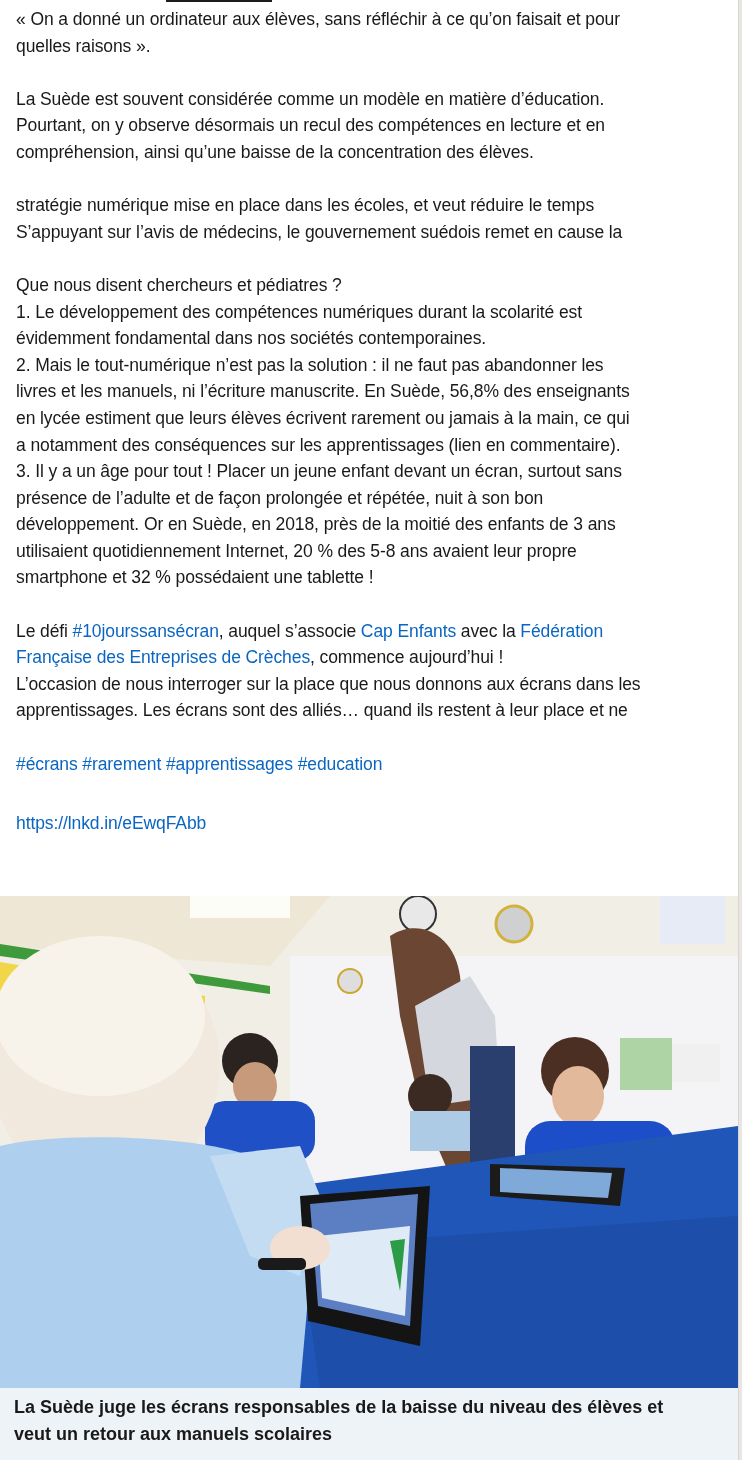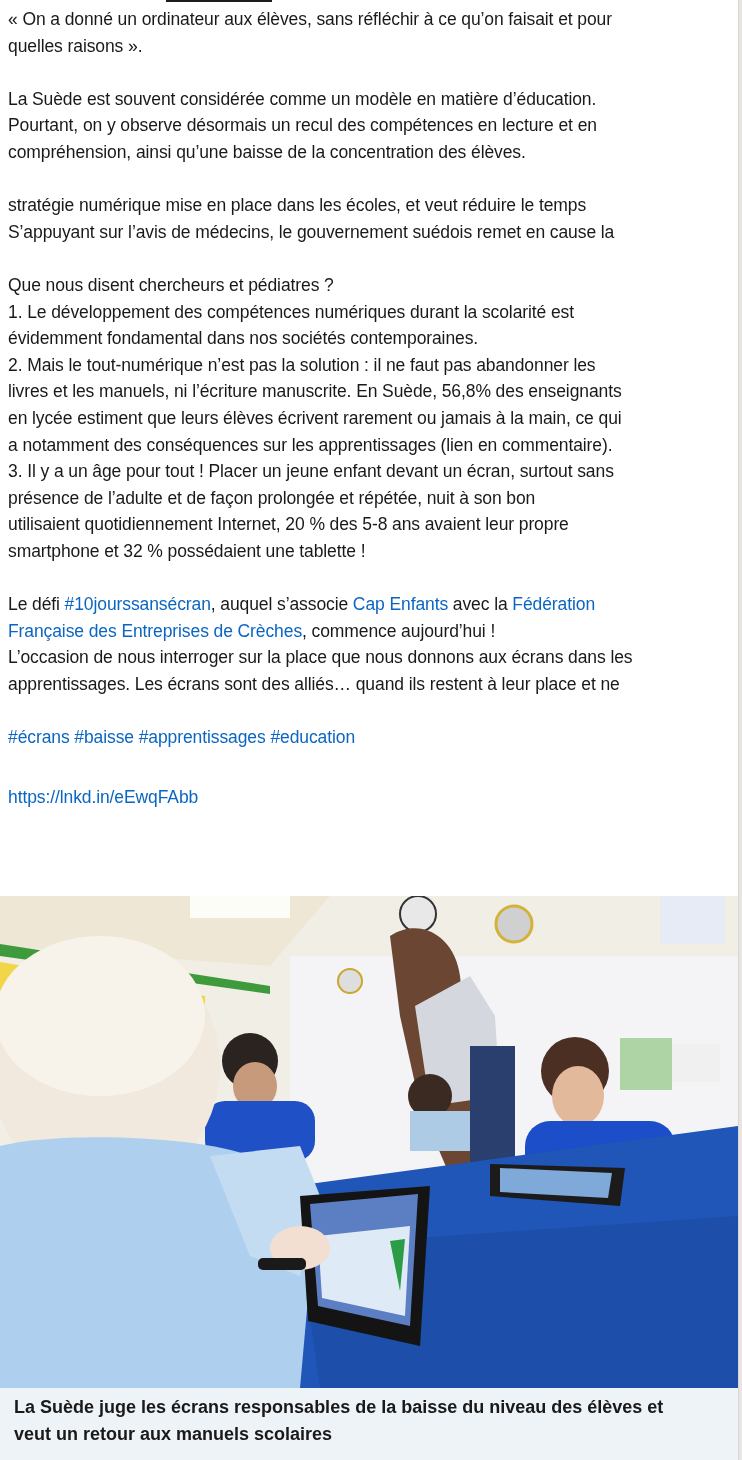--- a/index.html
+++ b/index.html
@@ -11,21 +11,21 @@
     }
     .page { position: relative; width: 742px; height: 1460px; }
     .right-rule {
       position: absolute; top: 0; right: 0; width: 4px; height: 1460px;
       background: #e8e6e3; border-left: 1px solid #d9d6d2;
     }
     .top-tab {
       position: absolute; top: 0; left: 166px; width: 106px; height: 2px; background: #1d1d1d;
     }
     .post-body {
-      position: absolute; left: 8px; top: 6px; width: 704px;
+      position: absolute; left: 16px; top: 6px; width: 704px;
       font-size: 17.5px; line-height: 26.6px; letter-spacing: -0.1px;
     }
     .para { margin-bottom: 26.6px; }
     .para:last-child { margin-bottom: 0; margin-top: 33px; }
     .line { display: block; }
     .link { color: #0a66c2; font-weight: 400; cursor: pointer; }
     .card { position: absolute; left: 0; top: 896px; width: 738px; height: 564px; }
     .card-image {
       position: relative; width: 738px; height: 492px; overflow: hidden;
       background: linear-gradient(180deg, #f4f0e6 0%, #e9e6dc 30%, #d5d4da 45%, #2a5fb5 62%, #1d57b6 80%, #1b4ea6 100%);
@@ -61,32 +61,33 @@
     <div class="para">
       <span class="line">Que nous disent chercheurs et pédiatres ?</span>
       <span class="line">1. Le développement des compétences numériques durant la scolarité est</span>
       <span class="line">évidemment fondamental dans nos sociétés contemporaines.</span>
       <span class="line">2. Mais le tout-numérique n’est pas la solution : il ne faut pas abandonner les</span>
       <span class="line">livres et les manuels, ni l’écriture manuscrite. En Suède, 56,8% des enseignants</span>
       <span class="line">en lycée estiment que leurs élèves écrivent rarement ou jamais à la main, ce qui</span>
       <span class="line">a notamment des conséquences sur les apprentissages (lien en commentaire).</span>
       <span class="line">3. Il y a un âge pour tout ! Placer un jeune enfant devant un écran, surtout sans</span>
       <span class="line">présence de l’adulte et de façon prolongée et répétée, nuit à son bon</span>
+      <span class="line">développement. Or en Suède, en 2018, près de la moitié des enfants de 3 ans</span>
       <span class="line">utilisaient quotidiennement Internet, 20 % des 5-8 ans avaient leur propre</span>
       <span class="line">smartphone et 32 % possédaient une tablette !</span>
     </div>
     <div class="para">
       <span class="line"><span>Le défi </span><span class="link">#10jourssansécran</span><span>, auquel s’associe </span><span class="link">Cap Enfants</span><span> avec la </span><span class="link">Fédération</span></span>
       <span class="line"><span class="link">Française des Entreprises de Crèches</span><span>, commence aujourd’hui !</span></span>
       <span class="line">L’occasion de nous interroger sur la place que nous donnons aux écrans dans les</span>
       <span class="line">apprentissages. Les écrans sont des alliés… quand ils restent à leur place et ne</span>
     </div>
     <div class="para">
       <span class="link">#écrans</span>
-      <span class="link">#baisse</span>
+      <span class="link">#rarement</span>
       <span class="link">#apprentissages</span>
       <span class="link">#education</span>
     </div>
     <div class="para">
       <span class="link">https://lnkd.in/eEwqFAbb</span>
     </div>
   </div>
 
   <div class="card">
     <div class="card-image">

